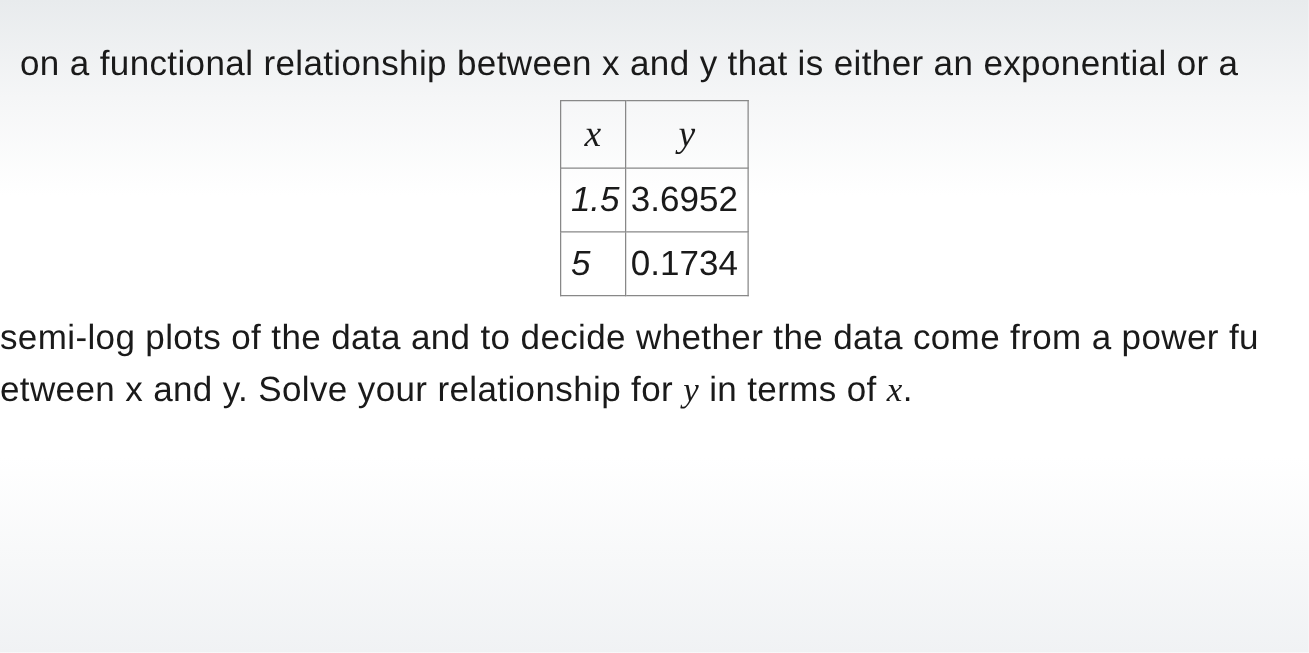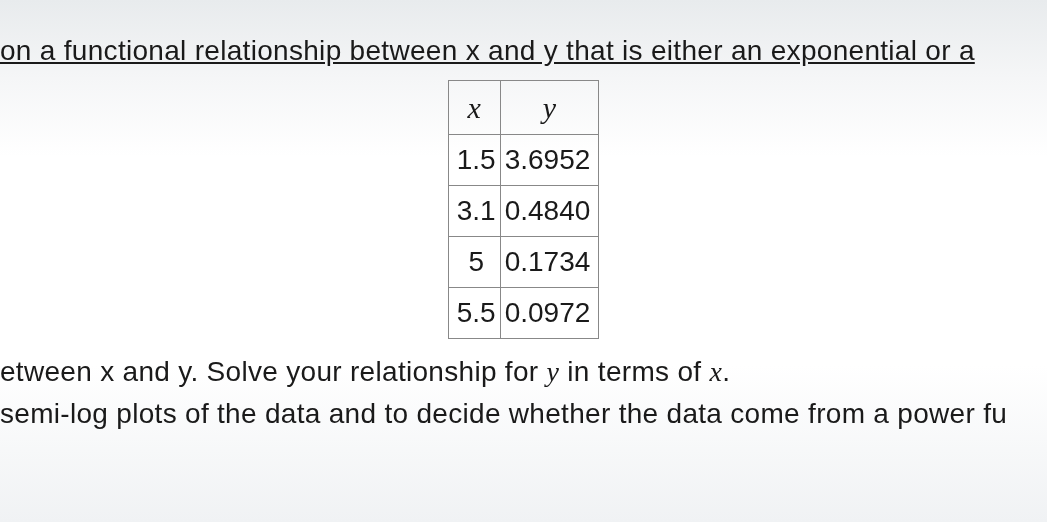--- a/index.html
+++ b/index.html
@@ -15,46 +15,46 @@
       overflow: hidden;
       position: relative;
       padding: 30px 0;
     }
     .content {
       color: #1a1a1a;
       font-size: 28px;
       line-height: 1.5;
     }
     .top-text {
-      padding-left: 0;
+      padding-left: 16px;
       letter-spacing: 0.3px;
-      text-decoration: underline;
     }
     .data-table {
       border-collapse: collapse;
       margin: 8px auto 12px auto;
       font-size: 28px;
     }
     .data-table td, .data-table th {
       border: 1px solid #888;
       padding: 4px 8px;
       text-align: center;
       font-weight: normal;
       color: #1a1a1a;
     }
     .data-table th {
       font-style: italic;
       font-family: 'Times New Roman', serif;
       font-size: 30px;
       padding: 4px 16px;
     }
     .data-table .x-col {
-      text-align: center;
+      text-align: left;
       padding-right: 4px;
       padding-left: 8px;
+      font-style: italic;
     }
     .data-table .y-col {
       text-align: right;
       padding-left: 4px;
       padding-right: 8px;
     }
     .bottom-text {
       padding-left: 0;
       letter-spacing: 0.3px;
     }
@@ -75,33 +75,25 @@
         <th>x</th>
         <th>y</th>
       </tr>
     </thead>
     <tbody>
       <tr>
         <td class="x-col">1.5</td>
         <td class="y-col">3.6952</td>
       </tr>
       <tr>
-        <td class="x-col">3.1</td>
-        <td class="y-col">0.4840</td>
-      </tr>
-      <tr>
         <td class="x-col">5</td>
         <td class="y-col">0.1734</td>
-      </tr>
-      <tr>
-        <td class="x-col">5.5</td>
-        <td class="y-col">0.0972</td>
       </tr>
     </tbody>
   </table>
 
   <div class="bottom-text">
+    <div>semi-log plots of the data and to decide whether the data come from a power fu</div>
     <div>
       <span>etween x and y. Solve your relationship for </span><span class="italic-var">y</span><span> in terms of </span><span class="italic-var">x</span><span>.</span>
     </div>
-    <div>semi-log plots of the data and to decide whether the data come from a power fu</div>
   </div>
 </div>
 
 </body></html>

